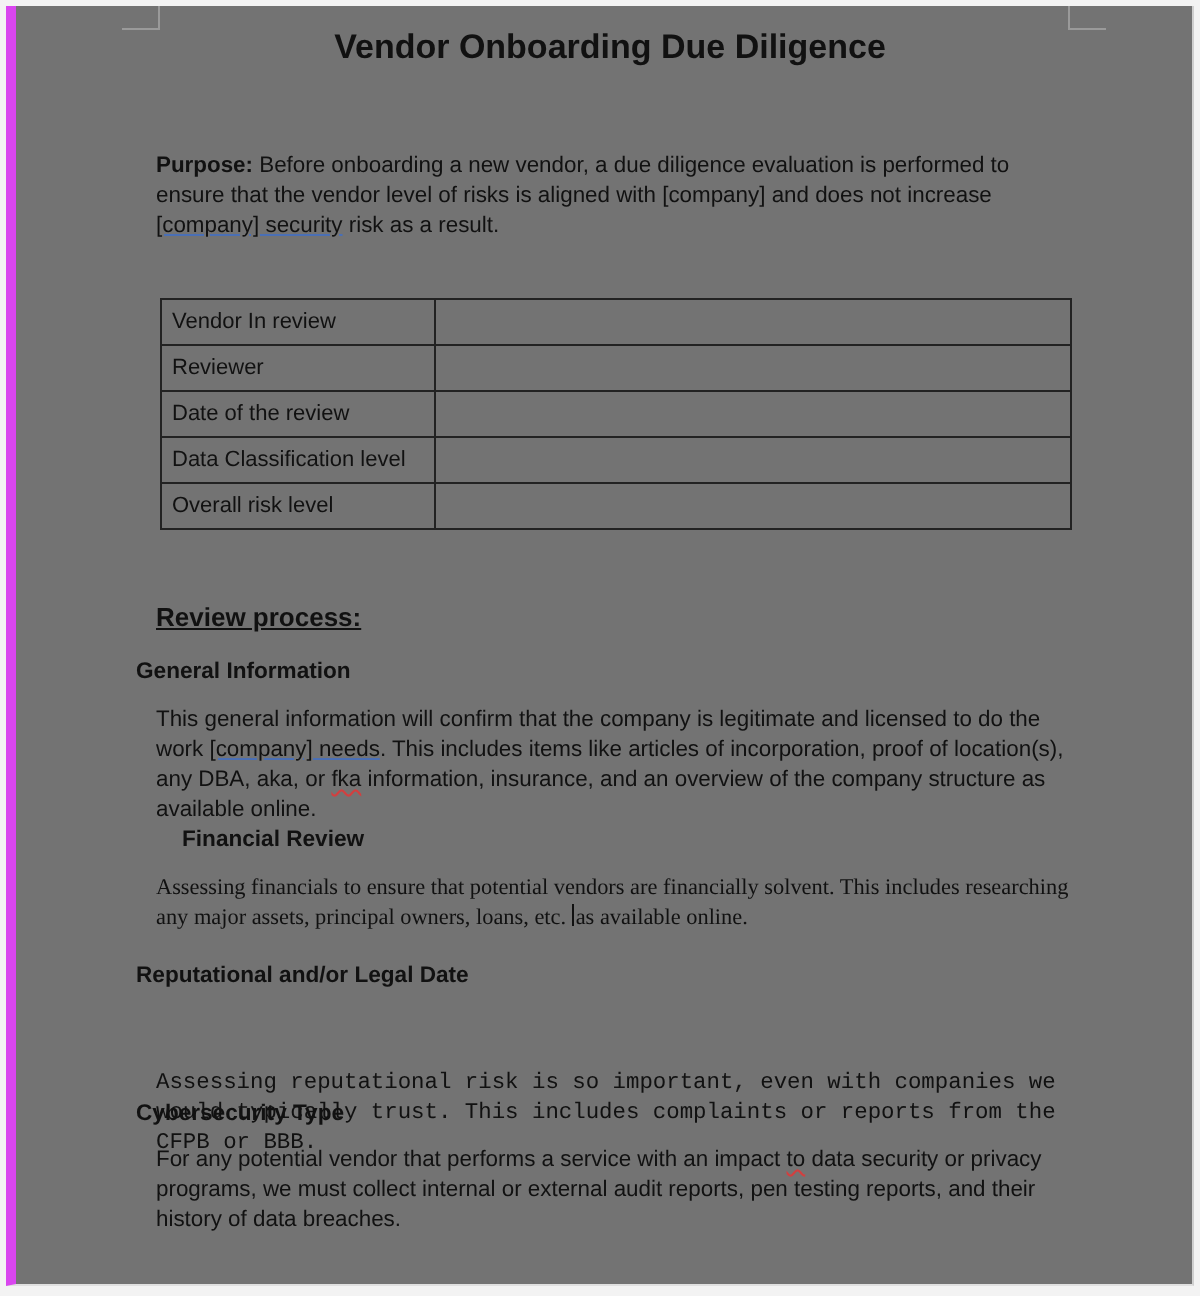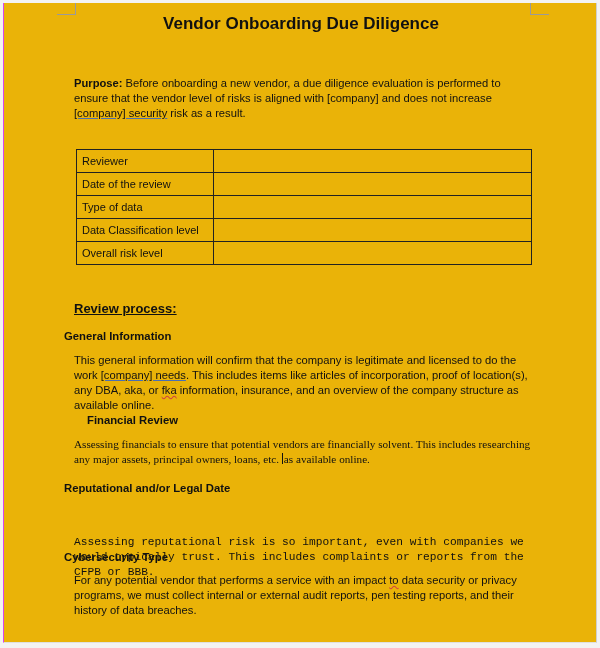--- a/index.html
+++ b/index.html
@@ -2,21 +2,21 @@
 <html><head>
   <meta charset="utf-8">
   <style>
     html, body { margin:0; padding:0; }
     body {
       width:600px; height:648px; background:#f3f3f3; overflow:hidden;
       font-family:"Liberation Sans", sans-serif; color:#111;
     }
     .page {
       position:absolute; left:3px; top:3px; width:594px; height:640px;
-      background:#eab308; border-left:1px solid #d946ef; border-right:1px solid #cfcfcf;
+      background:#737373; border-left:5px solid #d946ef; border-right:1px solid #cfcfcf;
       border-bottom:1px solid #e0e0e0; box-sizing:border-box;
     }
     .crop { position:absolute; border-color:#9a9a9a; border-style:solid; }
     .crop.tl { left:53px; top:0px; width:18px; height:11px; border-width:0 1px 1px 0; }
     .crop.tr { left:526px; top:0px; width:18px; height:11px; border-width:0 0 1px 1px; }
     .title {
       position:absolute; left:0; top:11px; width:594px; text-align:center;
       font-size:17px; font-weight:bold; color:#111;
     }
     .body-text {
@@ -48,30 +48,30 @@
   <div class="crop tr"></div>
 
   <div class="title">Vendor Onboarding Due Diligence</div>
 
   <div class="body-text purpose">
     <b>Purpose:</b><span> Before onboarding a new vendor, a due diligence evaluation is performed to ensure that the vendor level of risks is aligned with [company] and does not increase </span><span class="ul-blue">[company] security</span><span> risk as a result.</span>
   </div>
 
   <table class="info">
     <tbody>
+        <tr>
+          <td class="label">Vendor In review</td>
+          <td></td>
+        </tr>
     <tr>
           <td class="label">Reviewer</td>
           <td></td>
         </tr>
     <tr>
           <td class="label">Date of the review</td>
-          <td></td>
-        </tr>
-    <tr>
-          <td class="label">Type of data</td>
           <td></td>
         </tr>
     <tr>
           <td class="label">Data Classification level</td>
           <td></td>
         </tr>
     <tr>
           <td class="label">Overall risk level</td>
           <td></td>
         </tr>

